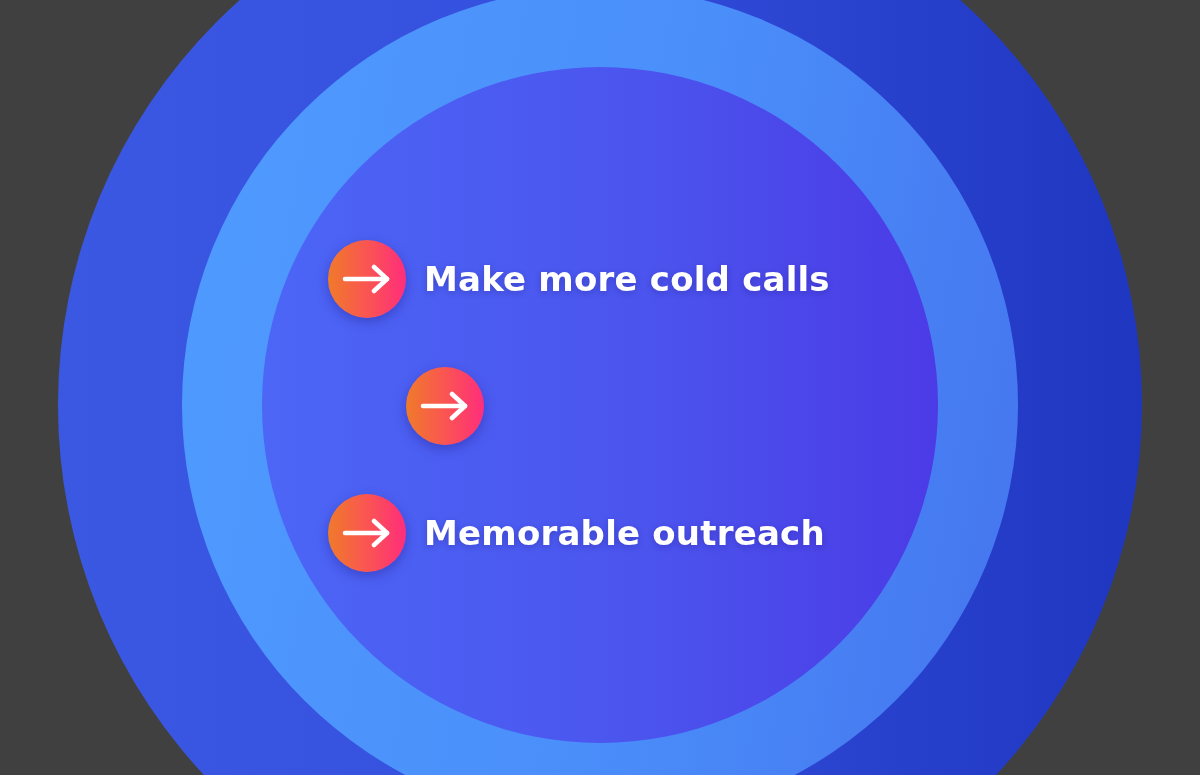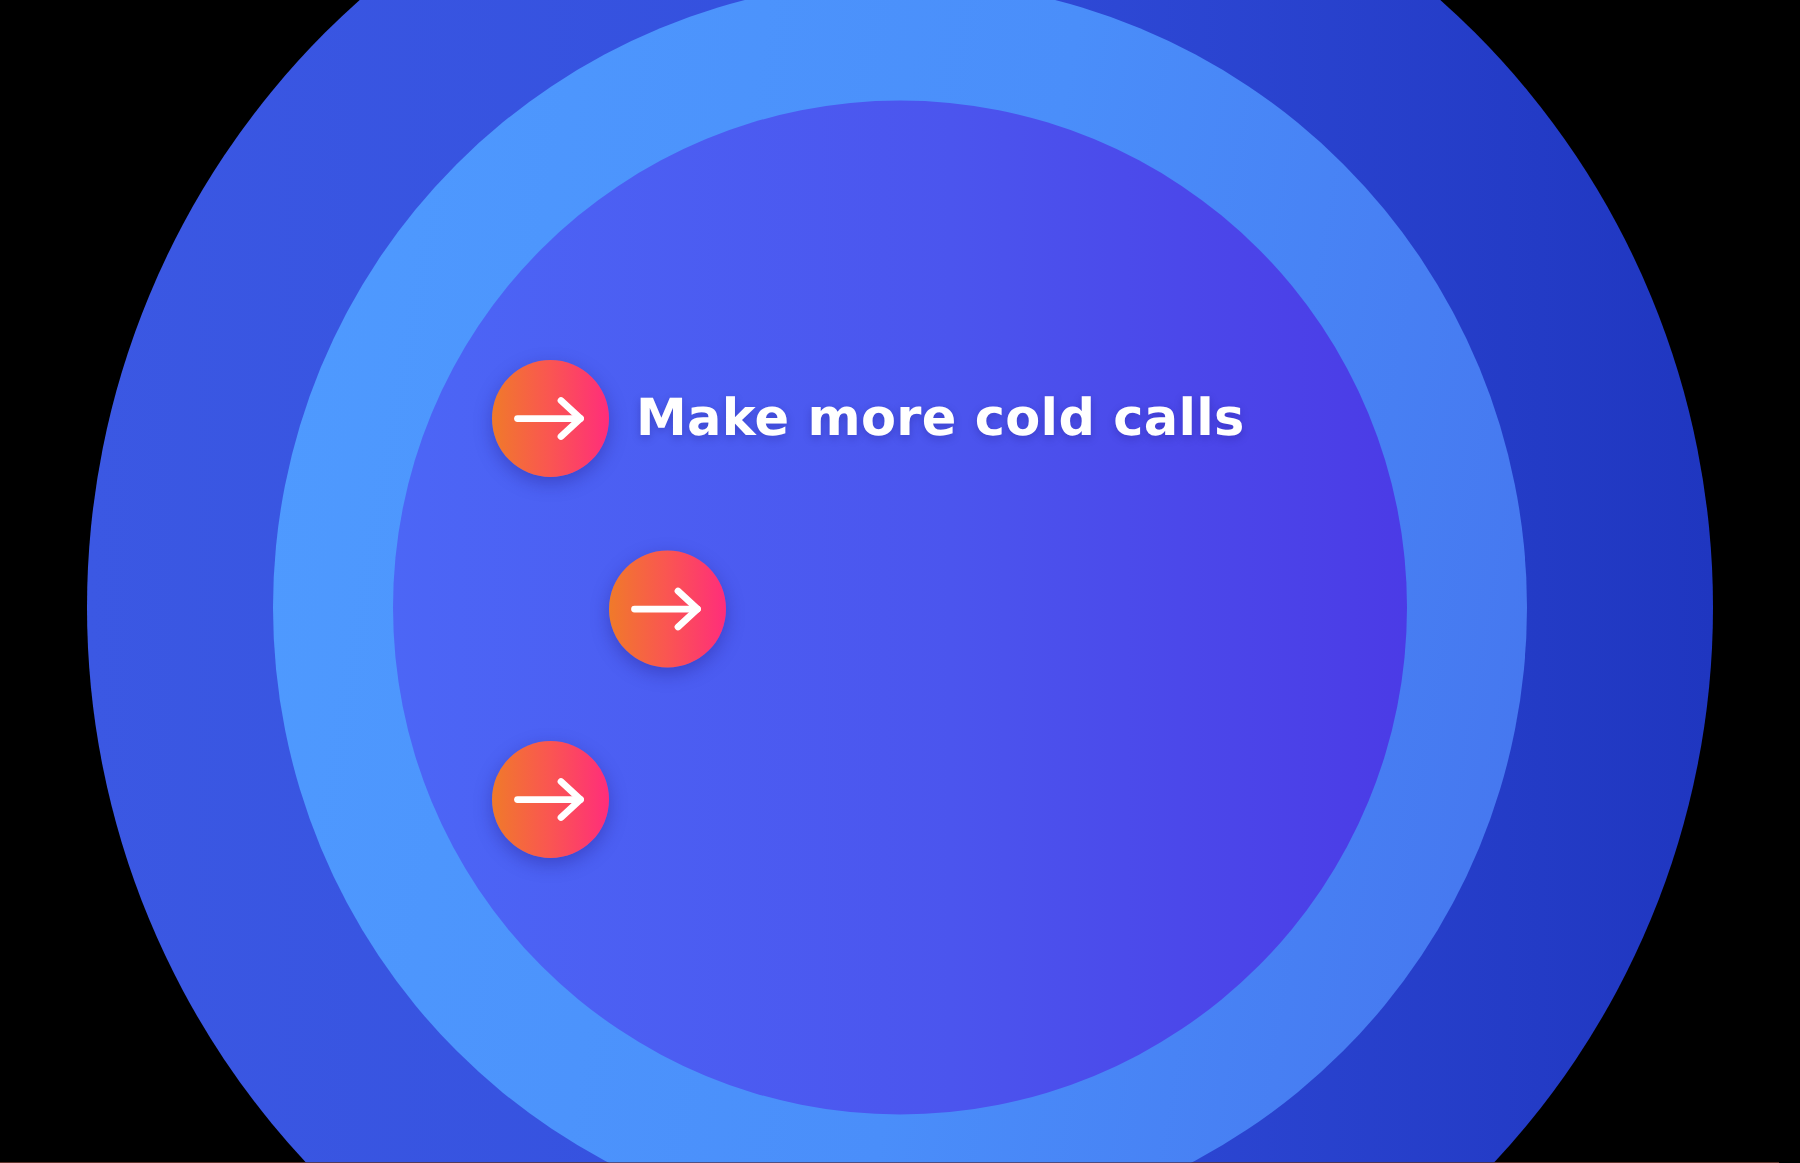--- a/index.html
+++ b/index.html
@@ -12,21 +12,21 @@
     body {
       position: relative;
       background: #FF8B76;
       font-family: "DejaVu Sans", sans-serif;
     }
     .canvas {
       position: absolute;
       left: 0; top: 0;
       width: 1200px; height: 775px;
       overflow: hidden;
-      background: #000000;
+      background: #404040;
     }
     .ring {
       position: absolute;
       border-radius: 50%;
     }
     .ring-outer {
       width: 1084px; height: 1084px;
       left: 58px; top: -137px;
       background: linear-gradient(90deg, #3B58E3 0%, #3450DE 45%, #1F36C0 100%);
     }
@@ -101,14 +101,15 @@
     </div>
   </div>
 
   <div class="item item-3">
     <div class="badge">
       <svg viewBox="0 0 52 30">
         <line x1="4" y1="15" x2="46" y2="15" stroke="#FFFFFF" stroke-width="4.5" stroke-linecap="round"></line>
         <polyline points="33,3 46,15 33,27" fill="none" stroke="#FFFFFF" stroke-width="4.5" stroke-linecap="round" stroke-linejoin="round"></polyline>
       </svg>
     </div>
+    <span class="label">Memorable outreach</span>
   </div>
 </div>
 
 </body></html>

